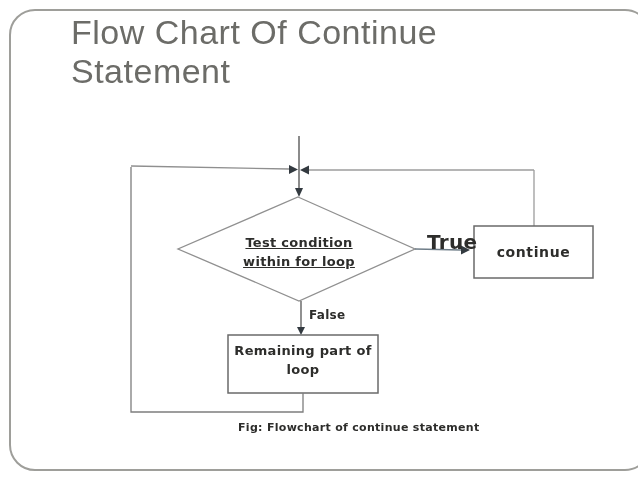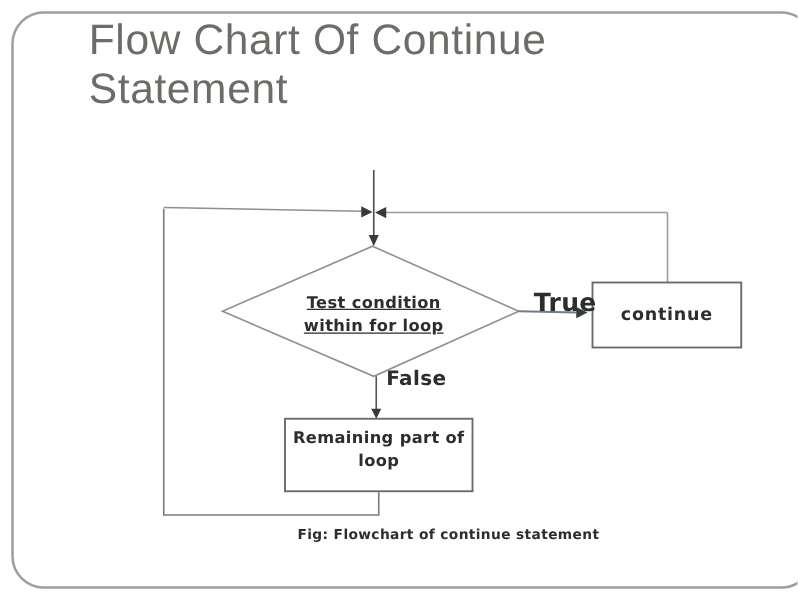--- a/index.html
+++ b/index.html
@@ -32,21 +32,21 @@
   .diagram svg{position:absolute;left:0;top:0;}
   .lbl{
     position:absolute;
     font-weight:bold;
     color:var(--diagram-text,#2d2d2b);
     white-space:pre-line;
   }
   .lbl-normal-return{left:14px;top:229px;font-size:13px;line-height:18px;letter-spacing:0.3px;}
   .lbl-test-condition{left:213px;top:233px;width:172px;font-size:13px;line-height:19px;text-align:center;letter-spacing:0.3px;text-decoration:underline;}
   .lbl-true{left:427px;top:230px;font-size:20px;letter-spacing:0.3px;}
-  .lbl-false{left:309px;top:293px;font-size:16px;letter-spacing:0.3px;}
+  .lbl-false{left:309px;top:308px;font-size:12px;letter-spacing:0.3px;}
   .lbl-continue{
     left:474px;top:226px;width:119px;height:52px;
     display:flex;align-items:center;justify-content:center;
     font-size:14px;letter-spacing:0.6px;
   }
   .lbl-remaining{left:228px;top:341px;width:150px;font-size:13px;line-height:19px;text-align:center;letter-spacing:0.3px;}
   .lbl-caption{left:238px;top:421px;font-size:11px;letter-spacing:0.3px;}
 </style>
 </head>
 <body>

